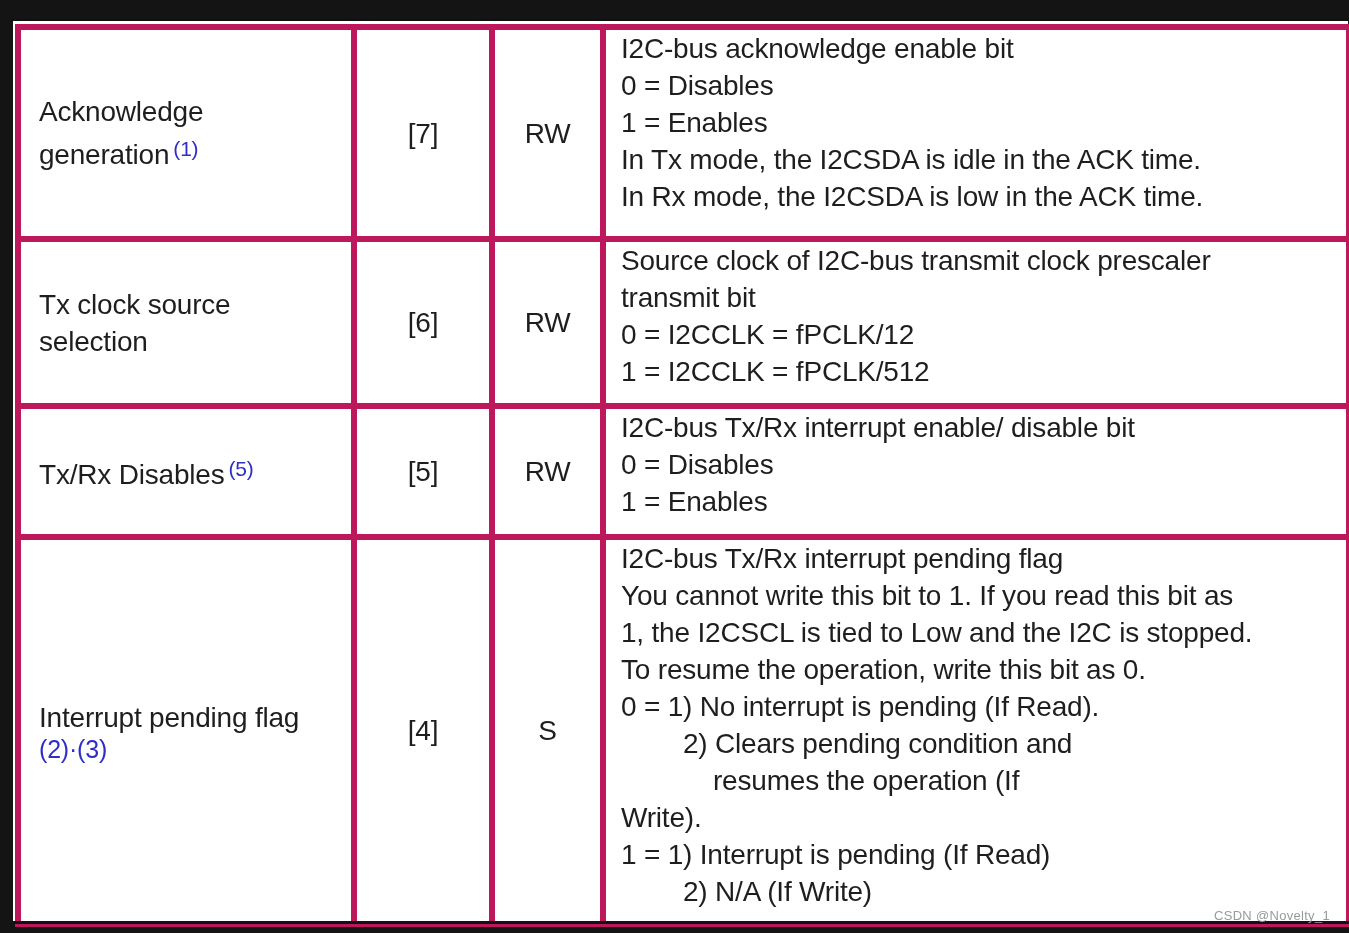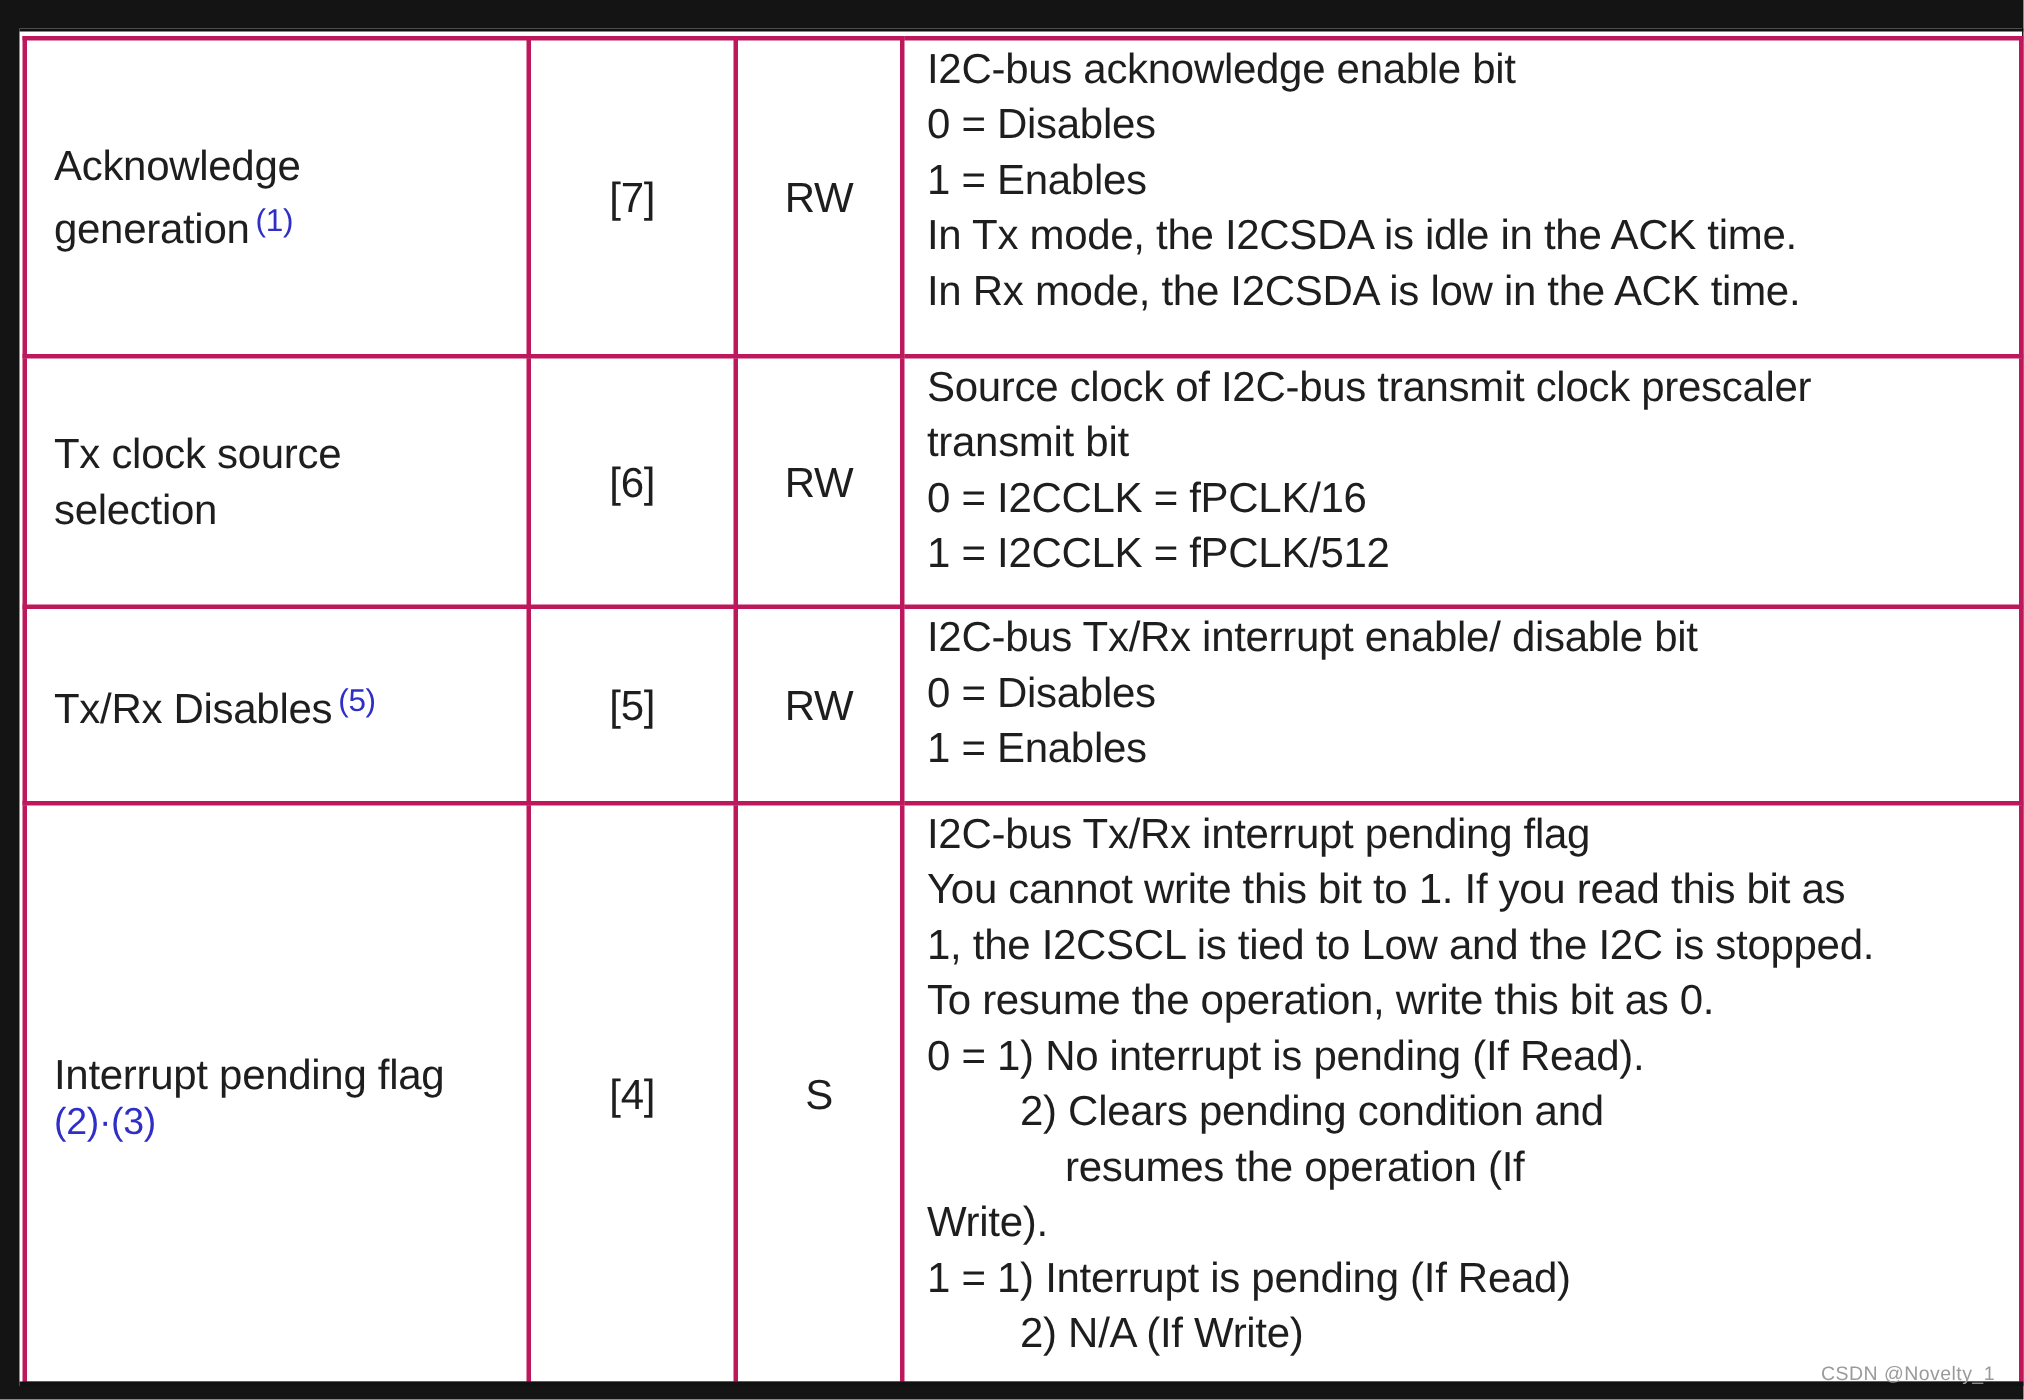--- a/index.html
+++ b/index.html
@@ -9,21 +9,21 @@
   }
   .sheet {
     position:absolute; left:13px; top:19px; width:1335px; height:905px; background:#fff;
   }
   .frame-top { position:absolute; left:13px; top:19px; width:1336px; height:2px; background:#111; }
   table.reg {
     position:absolute; left:15px; top:24px; border-collapse:collapse; table-layout:fixed;
     width:1331px;
   }
   table.reg td {
-    border:3px solid #be185d; vertical-align:middle; padding:0; background:#fff;
+    border:6px solid #be185d; vertical-align:middle; padding:0; background:#fff;
     font-size:28px; line-height:37px; letter-spacing:-0.2px;
   }
   td.name { padding-left:18px !important; }
   td.bit, td.type { text-align:center; }
   td.desc { padding:0 10px 0 15px !important; vertical-align:top !important; }
   .ref { color:#2f2fc8; font-size:21px; vertical-align:8px; margin-left:4px; }
   .ref2 { color:#2f2fc8; font-size:25px; line-height:26px; display:block; }
   .l { display:block; white-space:nowrap; }
   .gap { margin-top:0; }
   .ind1 { padding-left:62px; }
@@ -65,21 +65,21 @@
     <tr style="height:167px">
       <td class="name">
         <span class="l">Tx clock source</span>
         <span class="l">selection</span>
       </td>
       <td class="bit">[6]</td>
       <td class="type">RW</td>
       <td class="desc" style="padding-top:6px">
         <span class="l">Source clock of I2C-bus transmit clock prescaler</span>
         <span class="l">transmit bit</span>
-        <span class="l gap">0 = I2CCLK = fPCLK/16</span>
+        <span class="l gap">0 = I2CCLK = fPCLK/12</span>
         <span class="l">1 = I2CCLK = fPCLK/512</span>
       </td>
     </tr>
     <tr style="height:131px">
       <td class="name">
         <span class="l"><span>Tx/Rx Disables</span><span class="ref">(5)</span></span>
       </td>
       <td class="bit">[5]</td>
       <td class="type">RW</td>
       <td class="desc" style="padding-top:6px">

